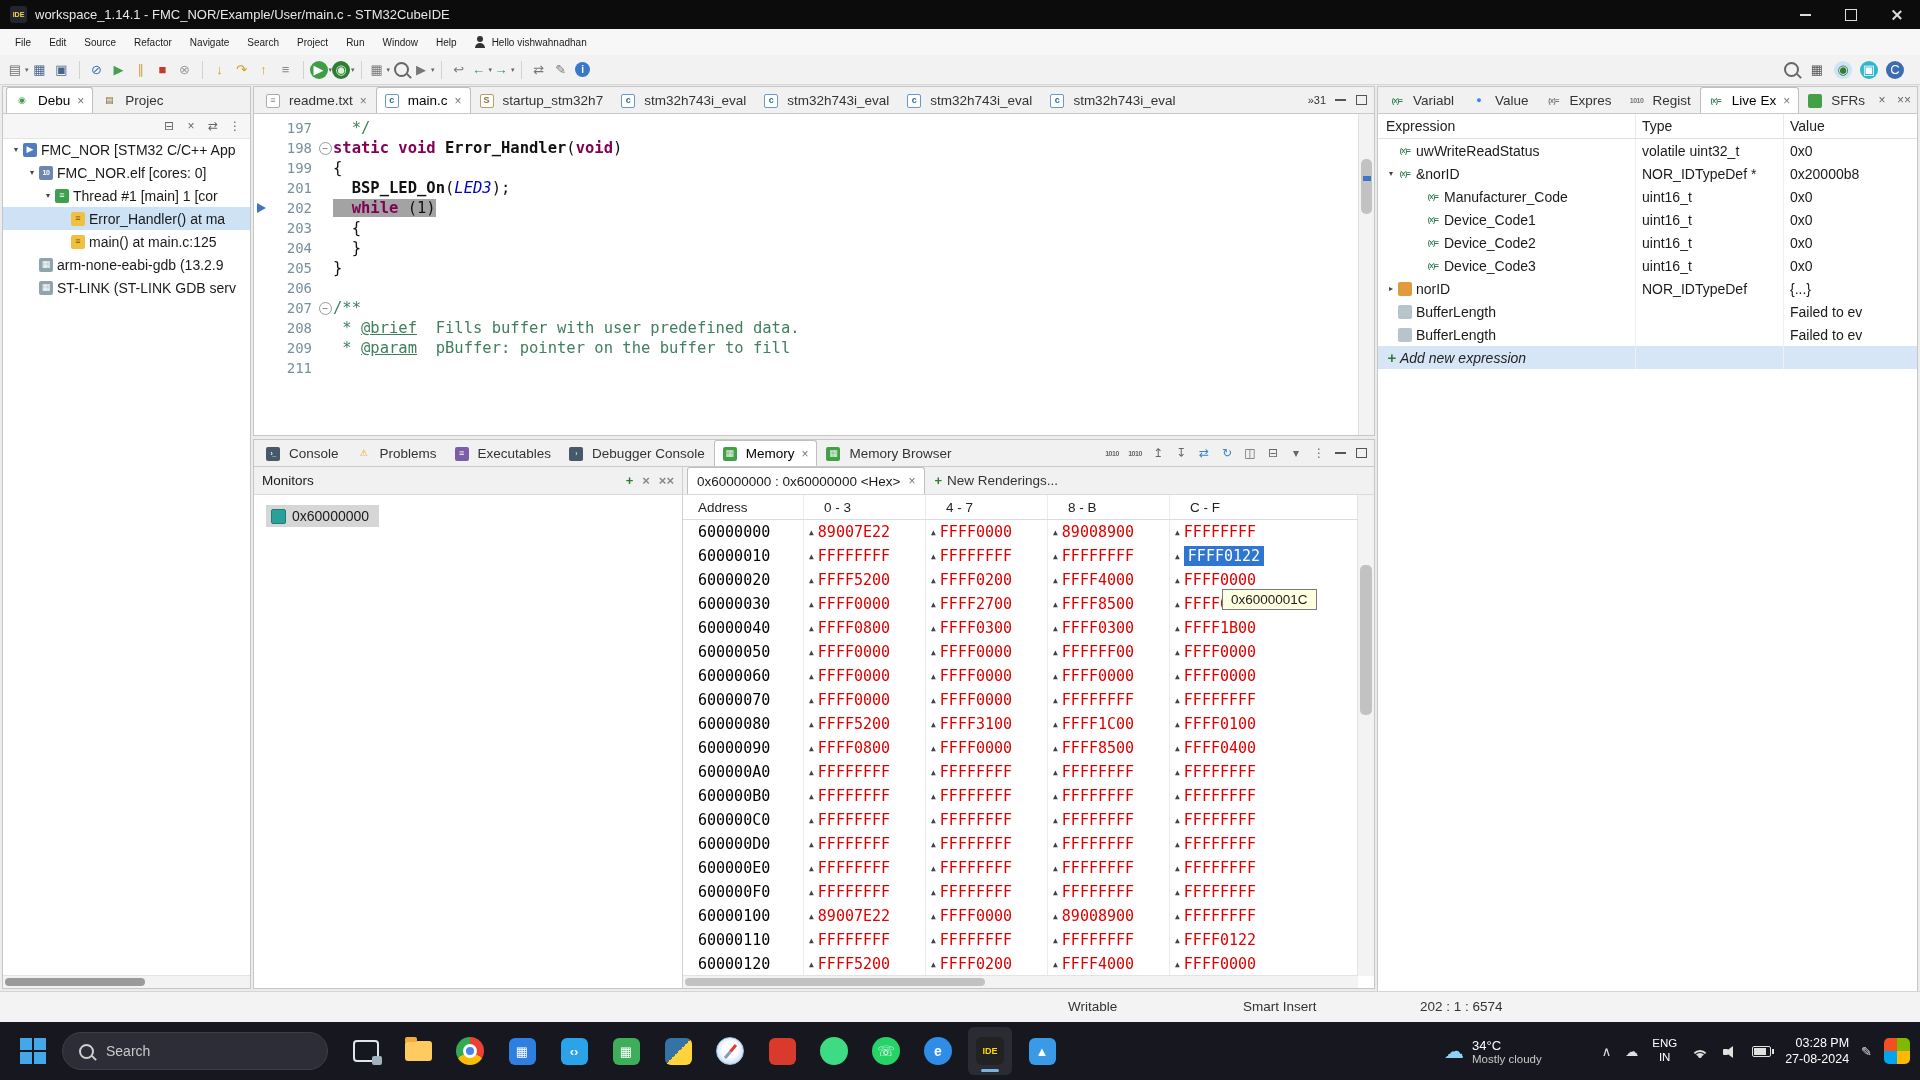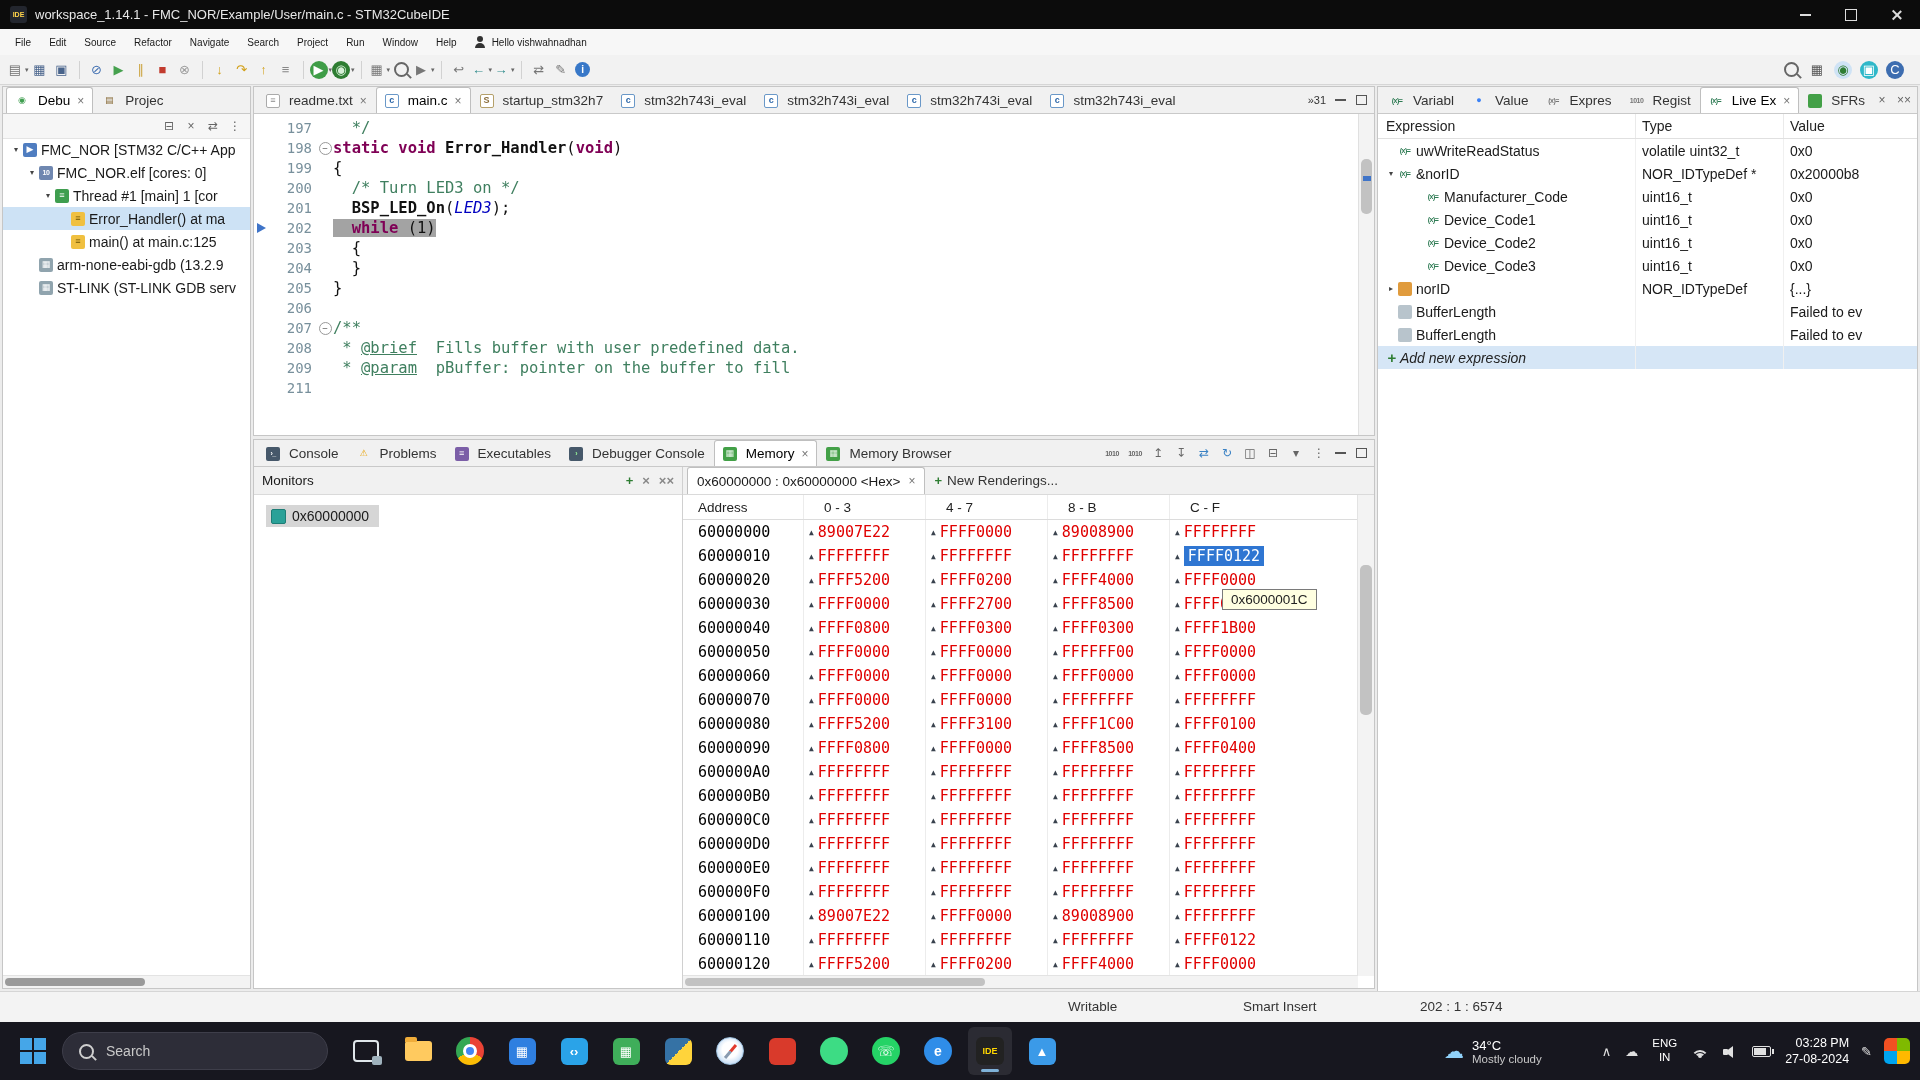--- a/index.html
+++ b/index.html
@@ -466,26 +466,20 @@
           <span class="ctext"><span class="kw">static void </span><span class="def">Error_Handler</span><span class="pln">(</span><span class="kw">void</span><span class="pln">)</span></span>
         </div>
         <div class="code-row">
           <span class="margin"></span>
           <span class="lnum">199</span>
           <span class="fold"></span>
           <span class="ctext"><span class="pln">{</span></span>
         </div>
         <div class="code-row">
           <span class="margin"></span>
-          <span class="lnum">200</span>
-          <span class="fold"></span>
-          <span class="ctext"><span class="pln">  </span><span class="cm">/* Turn LED3 on */</span></span>
-        </div>
-        <div class="code-row">
-          <span class="margin"></span>
           <span class="lnum">201</span>
           <span class="fold"></span>
           <span class="ctext"><span class="pln">  </span><span class="def">BSP_LED_On</span><span class="pln">(</span><span class="mac">LED3</span><span class="pln">);</span></span>
         </div>
         <div class="code-row">
           <span class="margin">
             <span class="ip-arrow"></span>
           </span>
           <span class="lnum">202</span>
           <span class="fold"></span>

